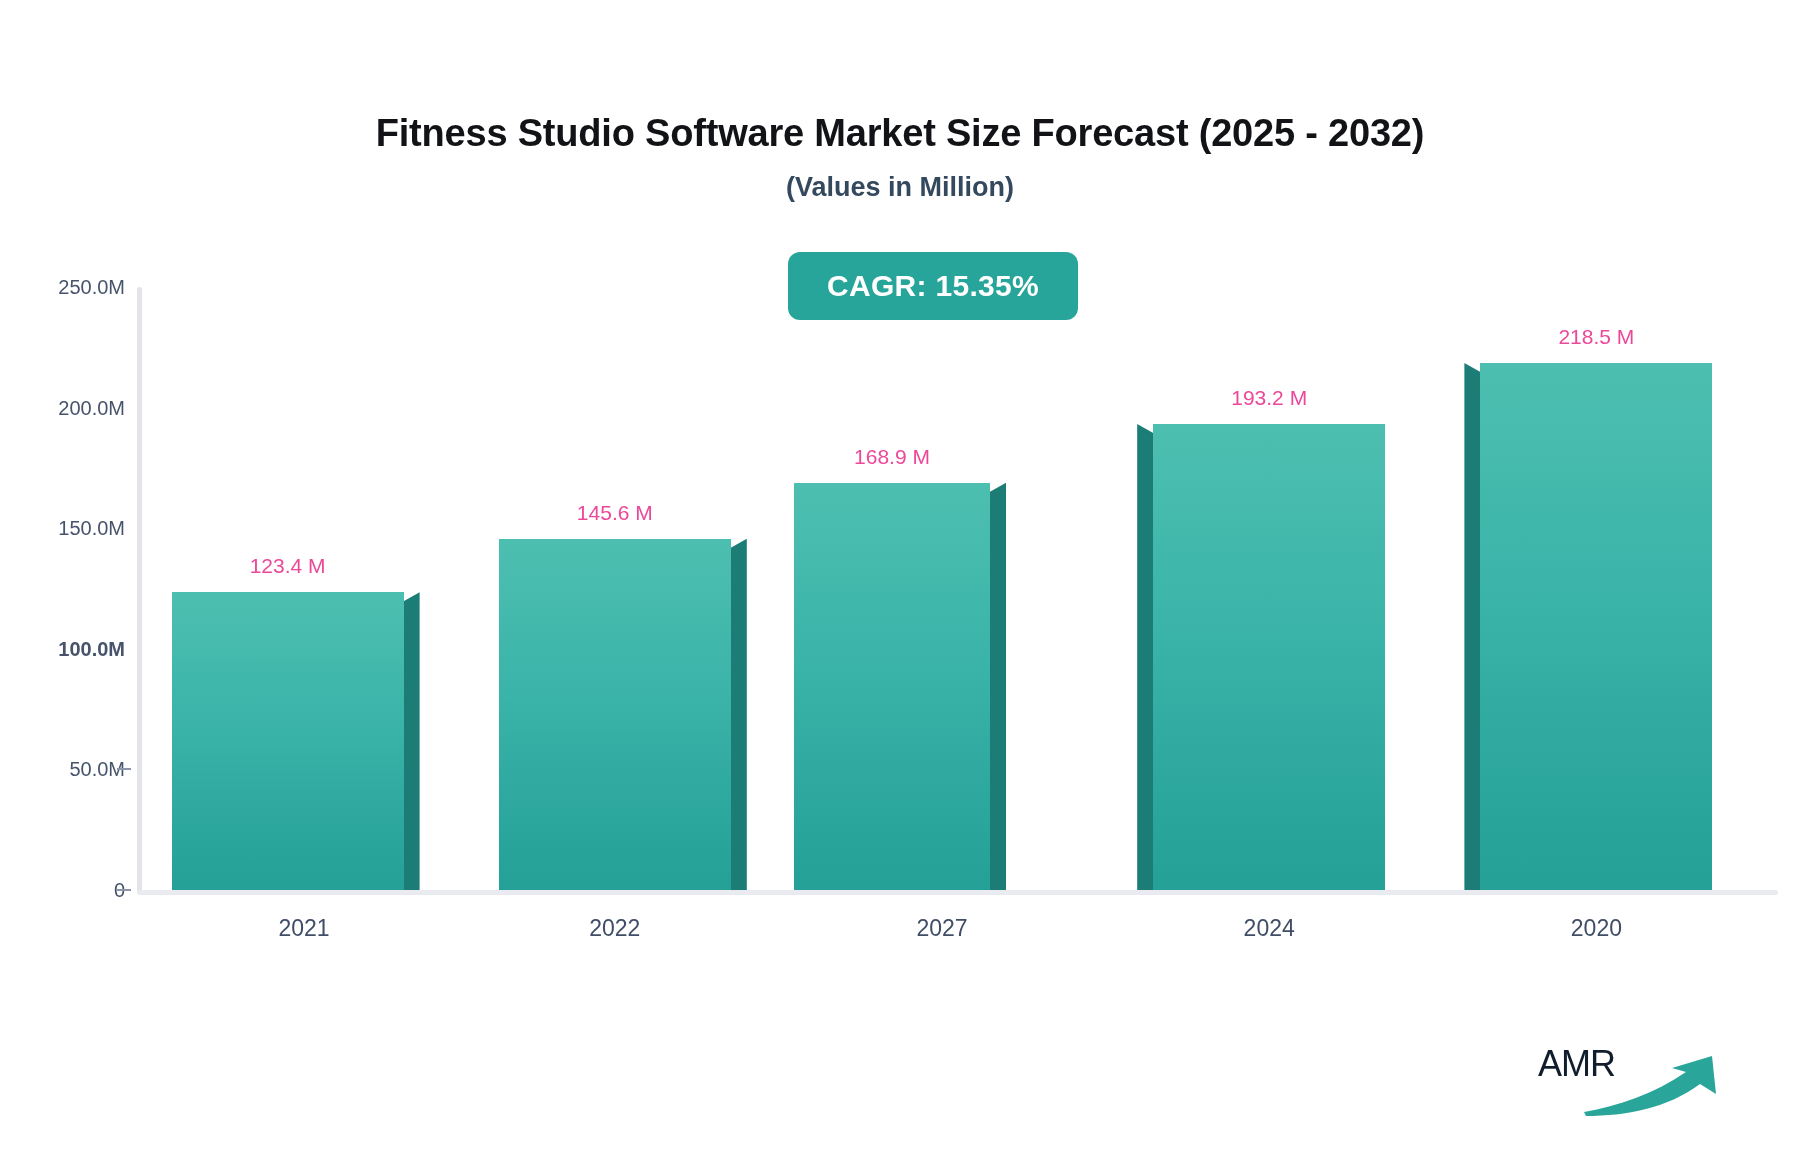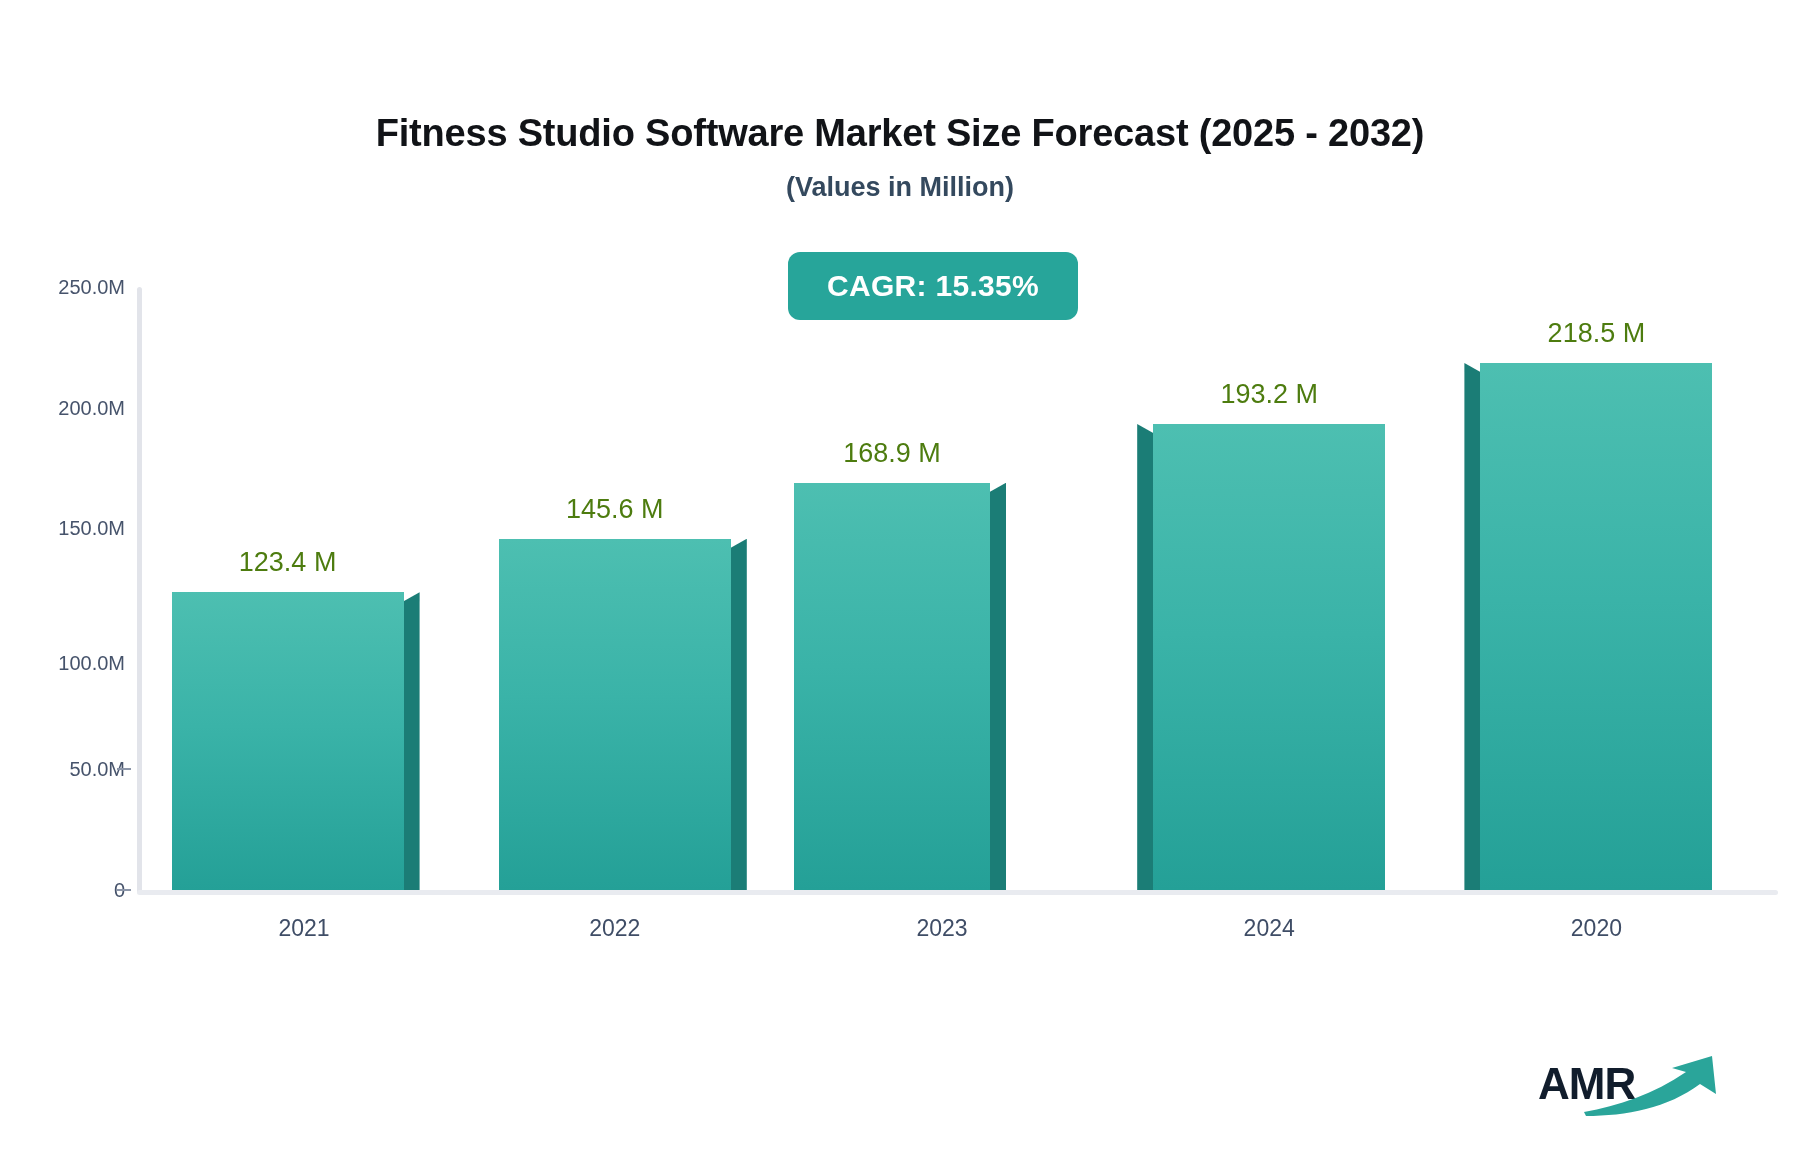--- a/index.html
+++ b/index.html
@@ -160,22 +160,22 @@
 
   .bar-side.left {
     left: -16px;
     clip-path: polygon(0 0, 100% 9px, 100% 100%, 0 100%);
   }
 
   .bar-value {
     position: absolute;
     left: 50%;
     transform: translateX(-50%);
-    font-size: 27px;
-    color: #4d7c0f;
+    font-size: 21px;
+    color: #ec4899;
     white-space: nowrap;
   }
 
   .x-label {
     position: absolute;
     top: 915px;
     font-size: 23px;
     color: #3f4d66;
     text-align: center;
     white-space: nowrap;
@@ -187,23 +187,23 @@
     position: absolute;
     right: 52px;
     bottom: 38px;
     width: 210px;
     height: 78px;
   }
 
   .logo-text {
     position: absolute;
     left: 0;
-    top: 22px;
-    font-size: 44px;
-    font-weight: 700;
+    top: 6px;
+    font-size: 36px;
+    font-weight: 400;
     color: #111d2c;
     letter-spacing: -1px;
     line-height: 1;
   }
 
   .logo-arrow {
     position: absolute;
     left: 38px;
     top: 14px;
     width: 170px;
@@ -223,21 +223,21 @@
   </div>
 
   <div class="plot">
     <div class="y-axis-line"></div>
     <div class="x-axis-line"></div>
     <div class="y-labels-wrap" id="y-labels">
         <div class="y-label" style="top: 890px;">0</div>
         <div class="y-tick" style="top: 890px;"></div>
         <div class="y-label" style="top: 769.4px;">50.0M</div>
         <div class="y-tick" style="top: 769.4px;"></div>
-        <div class="y-label" style="top: 663px;">100.0M</div>
+        <div class="y-label" style="top: 649px; font-weight: bold;">100.0M</div>
         <div class="y-label" style="top: 528.2px;">150.0M</div>
         <div class="y-label" style="top: 407.6px;">200.0M</div>
         <div class="y-label" style="top: 287px;">250.0M</div>
       </div>
     <div class="bars" id="bars">
         <div class="bar-slot" style="left: 29.6px; width: 232px;">
           <div class="bar-side right" style="height: 297.641px;"></div>
           <div class="bar-body" style="height: 297.641px;"></div>
           <div class="bar-value" style="bottom: 311.641px;">123.4 M</div>
         </div>
@@ -258,21 +258,21 @@
         </div>
         <div class="bar-slot" style="left: 1338.4px; width: 232px;">
           <div class="bar-side left" style="height: 527.022px;"></div>
           <div class="bar-body" style="height: 527.022px;"></div>
           <div class="bar-value" style="bottom: 541.022px;">218.5 M</div>
         </div>
       </div>
     <div id="x-labels">
         <div class="x-label" style="left: 304px; text-align: center;">2021</div>
         <div class="x-label" style="left: 614.8px;">2022</div>
-        <div class="x-label" style="left: 942px;">2023</div>
+        <div class="x-label" style="left: 942px;">2027</div>
         <div class="x-label" style="left: 1269.2px;">2024</div>
         <div class="x-label" style="left: 1596.4px;">2020</div>
       </div>
   </div>
 
   <div class="logo">
     <div class="logo-text">AMR</div>
     <svg class="logo-arrow" viewBox="0 0 170 62">
       <path d="M8 58 C42 52, 78 40, 110 18 L96 14 L136 2 L140 40 L124 30 C92 54, 50 62, 10 62 Z" fill="#2aa59a"></path>
     </svg>

